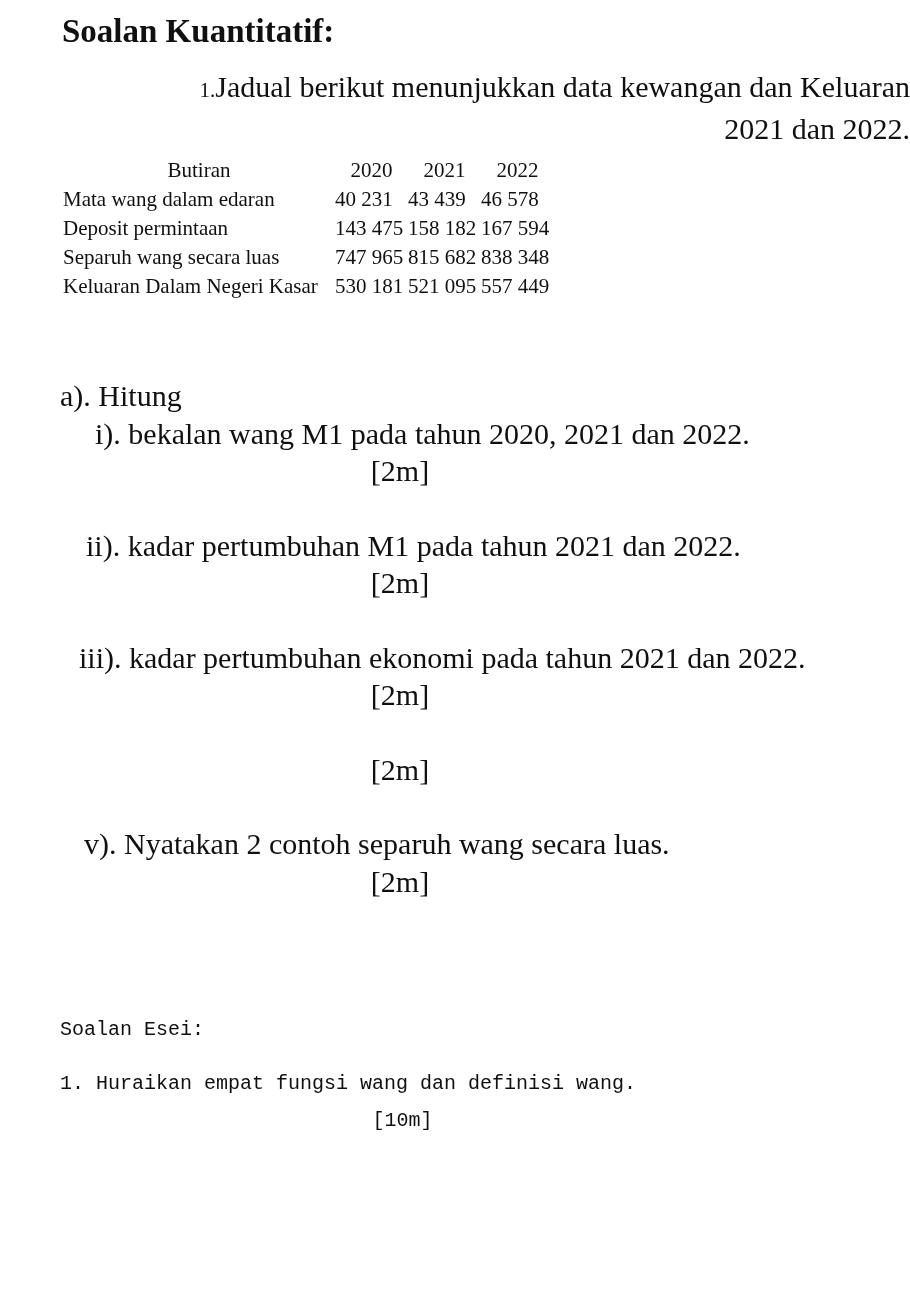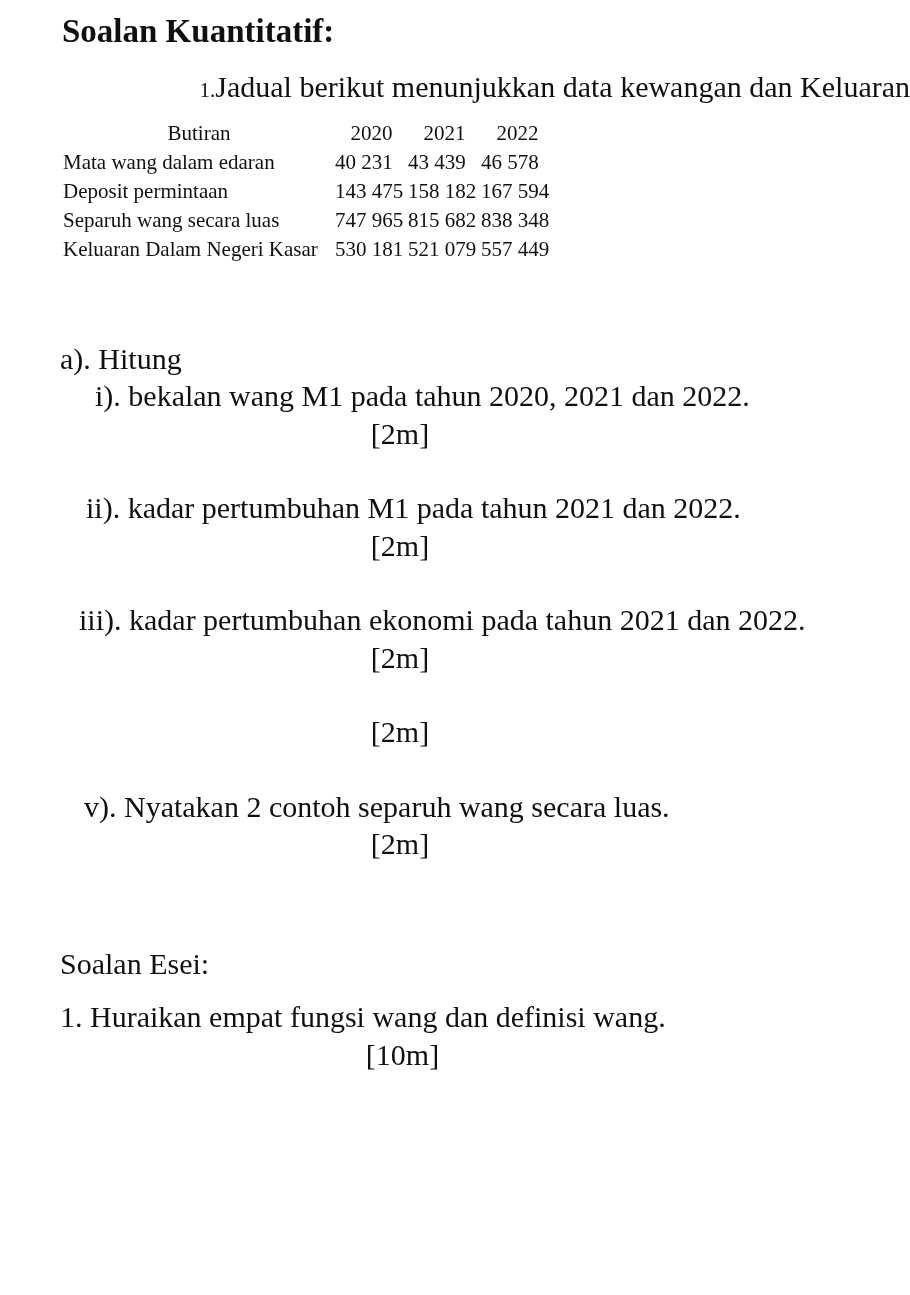--- a/index.html
+++ b/index.html
@@ -78,41 +78,43 @@
   .indent-iii { padding-left: 19px; }
   .indent-iv  { padding-left: 9px;  }
   .indent-v   { padding-left: 24px; }
   .marks-line {
     width: 680px;
     text-align: center;
   }
 
   
   .essay {
-    margin: 82px 0 0 60px;
-    font-size: 30px;
+    margin: 111px 0 0 60px;
+    font-size: 20px;
     line-height: 37.5px;
+    font-family: Liberation Mono, monospace;
   }
   .essay-question { margin-top: 16px; }
   .essay-marks {
     width: 685px;
     text-align: center;
   }
 </style>
 </head>
 <body>
 
 <div class="page">
 
   <div class="doc-heading">Soalan Kuantitatif:</div>
 
   <div class="q1-block">
     <div>
       <span class="q1-number">1.</span><span>Jadual berikut menunjukkan data kewangan dan Keluaran</span>
     </div>
+    <div class="q1-cont">2021 dan 2022.</div>
   </div>
 
   <table class="data-table">
     <colgroup>
       <col class="col-label">
       <col class="col-year">
       <col class="col-year">
       <col class="col-year">
     </colgroup>
     <tbody>
@@ -136,21 +138,21 @@
       </tr>
       <tr>
         <td class="td-label">Separuh wang secara luas</td>
         <td class="td-num">747 965</td>
         <td class="td-num">815 682</td>
         <td class="td-num">838 348</td>
       </tr>
       <tr>
         <td class="td-label">Keluaran Dalam Negeri Kasar</td>
         <td class="td-num">530 181</td>
-        <td class="td-num">521 079</td>
+        <td class="td-num">521 095</td>
         <td class="td-num">557 449</td>
       </tr>
     </tbody>
   </table>
 
   <div class="part-a">
     <div>a). Hitung</div>
 
     <div class="sub-q">
       <div class="indent-i">i). bekalan wang M1 pada tahun 2020, 2021 dan 2022.</div>

